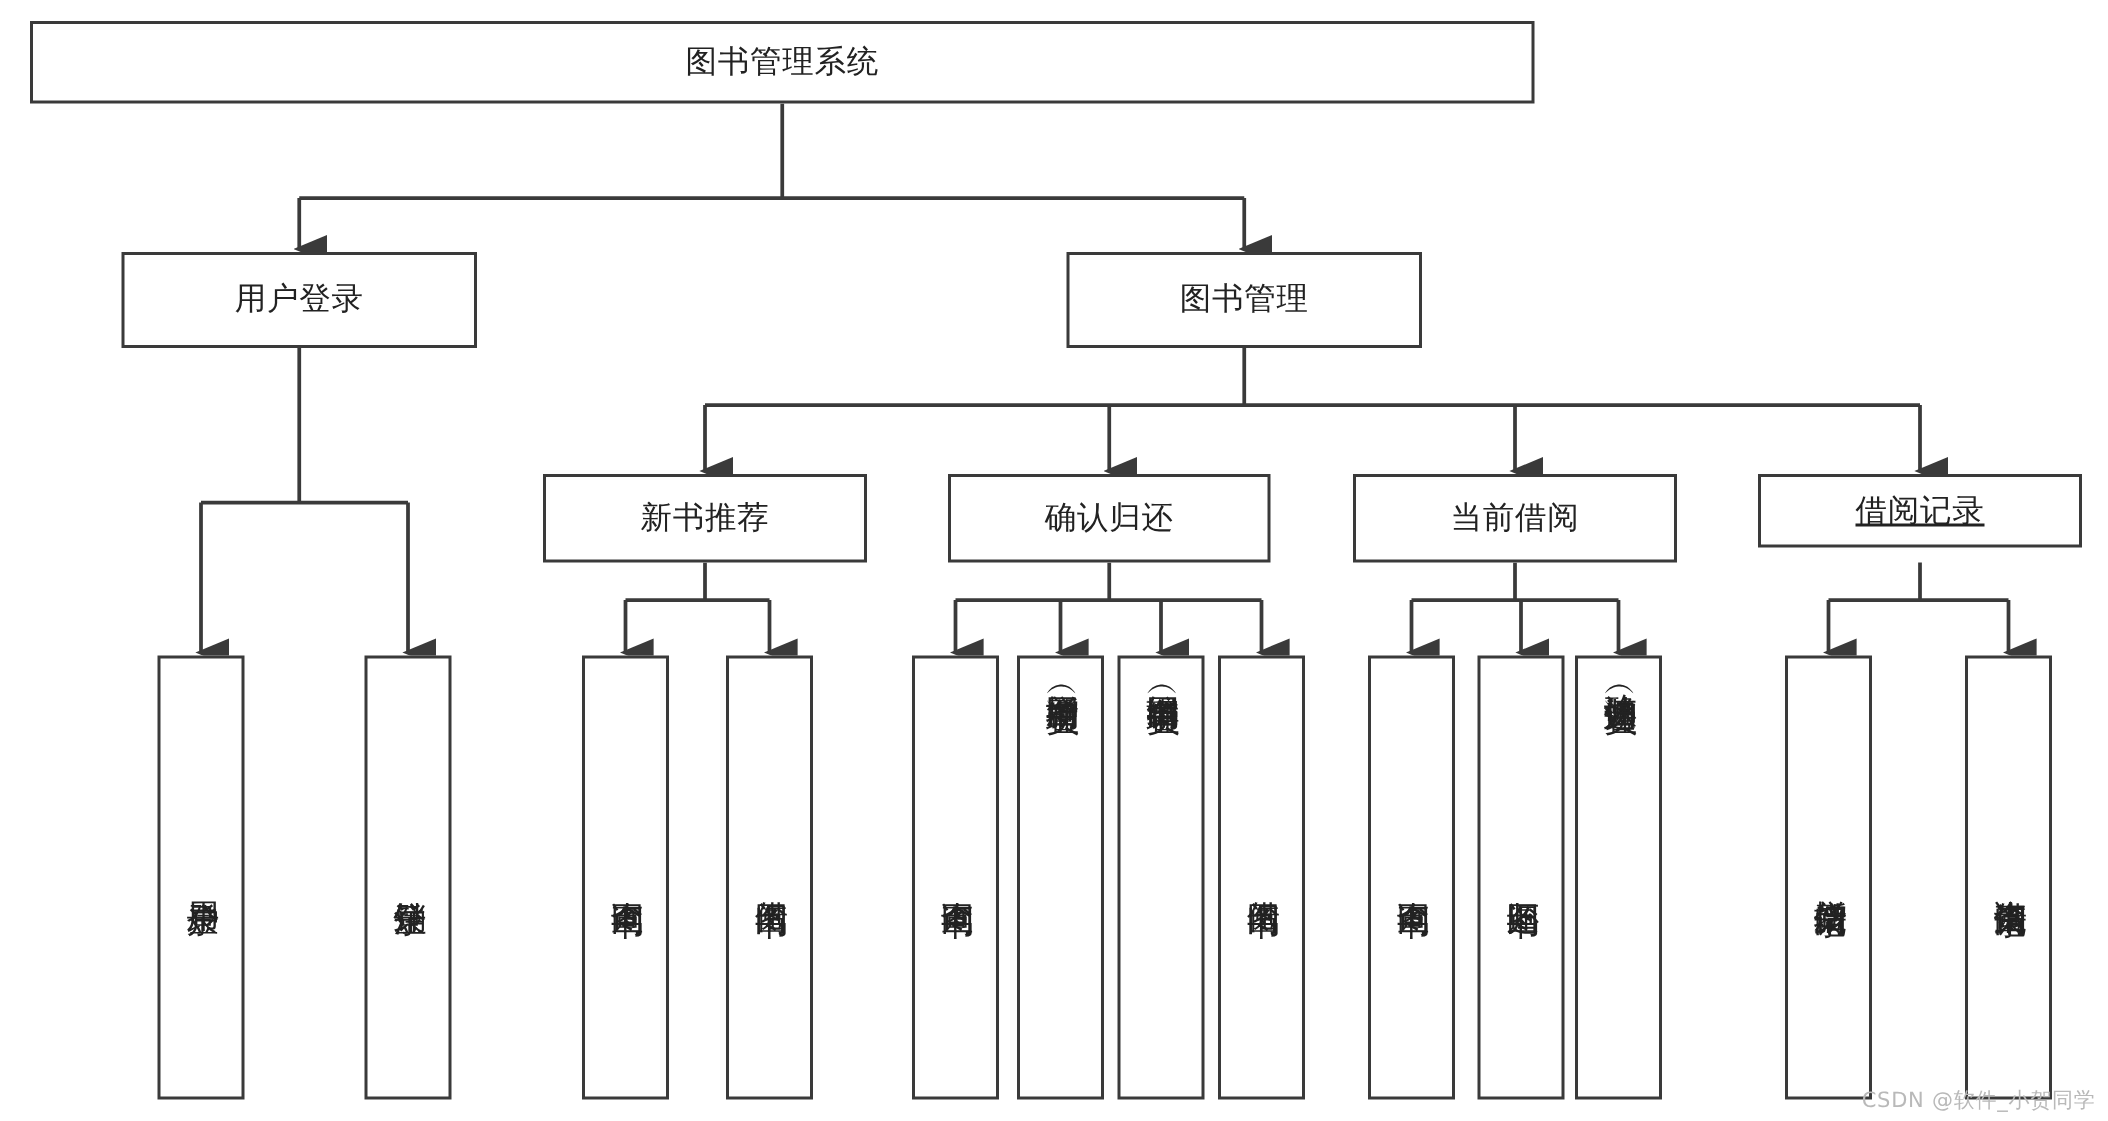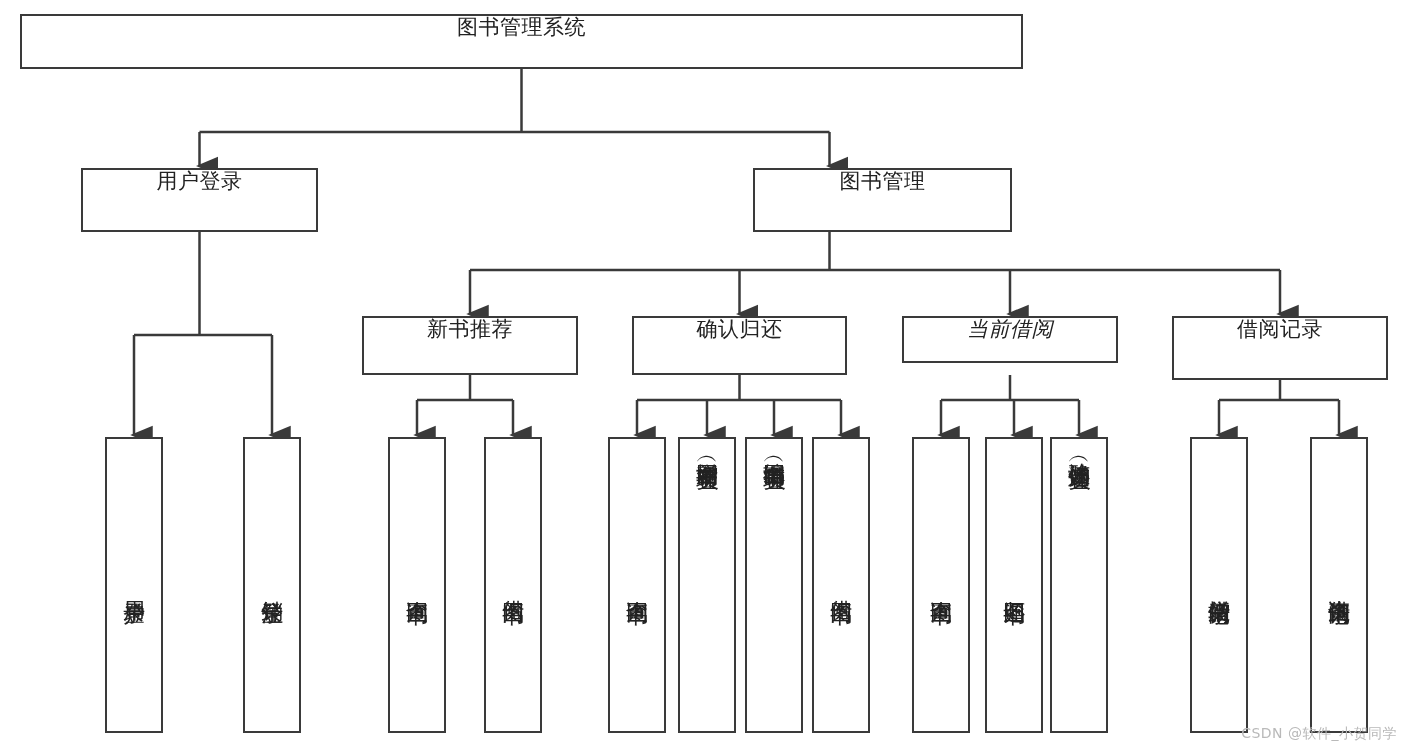--- a/index.html
+++ b/index.html
@@ -25,20 +25,21 @@
     width: 1405px;
     height: 747px;
     pointer-events: none;
   }
   .node {
     position: absolute;
     box-sizing: border-box;
     border: 2.5px solid #3a3a3a;
     background: #ffffff;
     display: flex;
+    align-items: center;
     justify-content: center;
     color: #222222;
     z-index: 2;
   }
   .node .label {
     display: block;
     text-align: center;
     line-height: 1.12;
     letter-spacing: 0.5px;
   }
@@ -122,34 +123,34 @@
       </g>
   </svg>
 
   <div class="node horiz" style="left: 20px; top: 14px; width: 1003px; height: 55px;">
     <span class="label">图书管理系统</span>
   </div>
 
   <div class="node horiz" style="left: 81px; top: 168px; width: 237px; height: 64px;">
     <span class="label">用户登录</span>
   </div>
-  <div class="node horiz" style="left: 711px; top: 168px; width: 259px; height: 64px; margin-left: 42px;">
+  <div class="node horiz" style="left: 711px; top: 168px; width: 237px; height: 64px;">
     <span class="label">图书管理</span>
   </div>
 
   <div class="node horiz" style="left: 362px; top: 316px; width: 216px; height: 59px;">
     <span class="label">新书推荐</span>
   </div>
   <div class="node horiz" style="left: 632px; top: 316px; width: 215px; height: 59px;">
     <span class="label">确认归还</span>
   </div>
-  <div class="node horiz" style="left: 902px; top: 316px; width: 216px; height: 47px; font-style: italic;">
+  <div class="node horiz" style="left: 902px; top: 316px; width: 216px; height: 59px;">
     <span class="label">当前借阅</span>
   </div>
-  <div class="node horiz" style="left: 1172px; top: 316px; width: 216px; height: 64px;">
+  <div class="node horiz" style="left: 1172px; top: 316px; width: 216px; height: 49px; text-decoration: underline;">
     <span class="label">借阅记录</span>
   </div>
 
   <div class="node vert mid" style="left: 105px; top: 437px; width: 58px; height: 296px;">
     <span class="label">用户登录</span>
   </div>
   <div class="node vert mid" style="left: 243px; top: 437px; width: 58px; height: 296px;">
     <span class="label">注销登录</span>
   </div>
 

